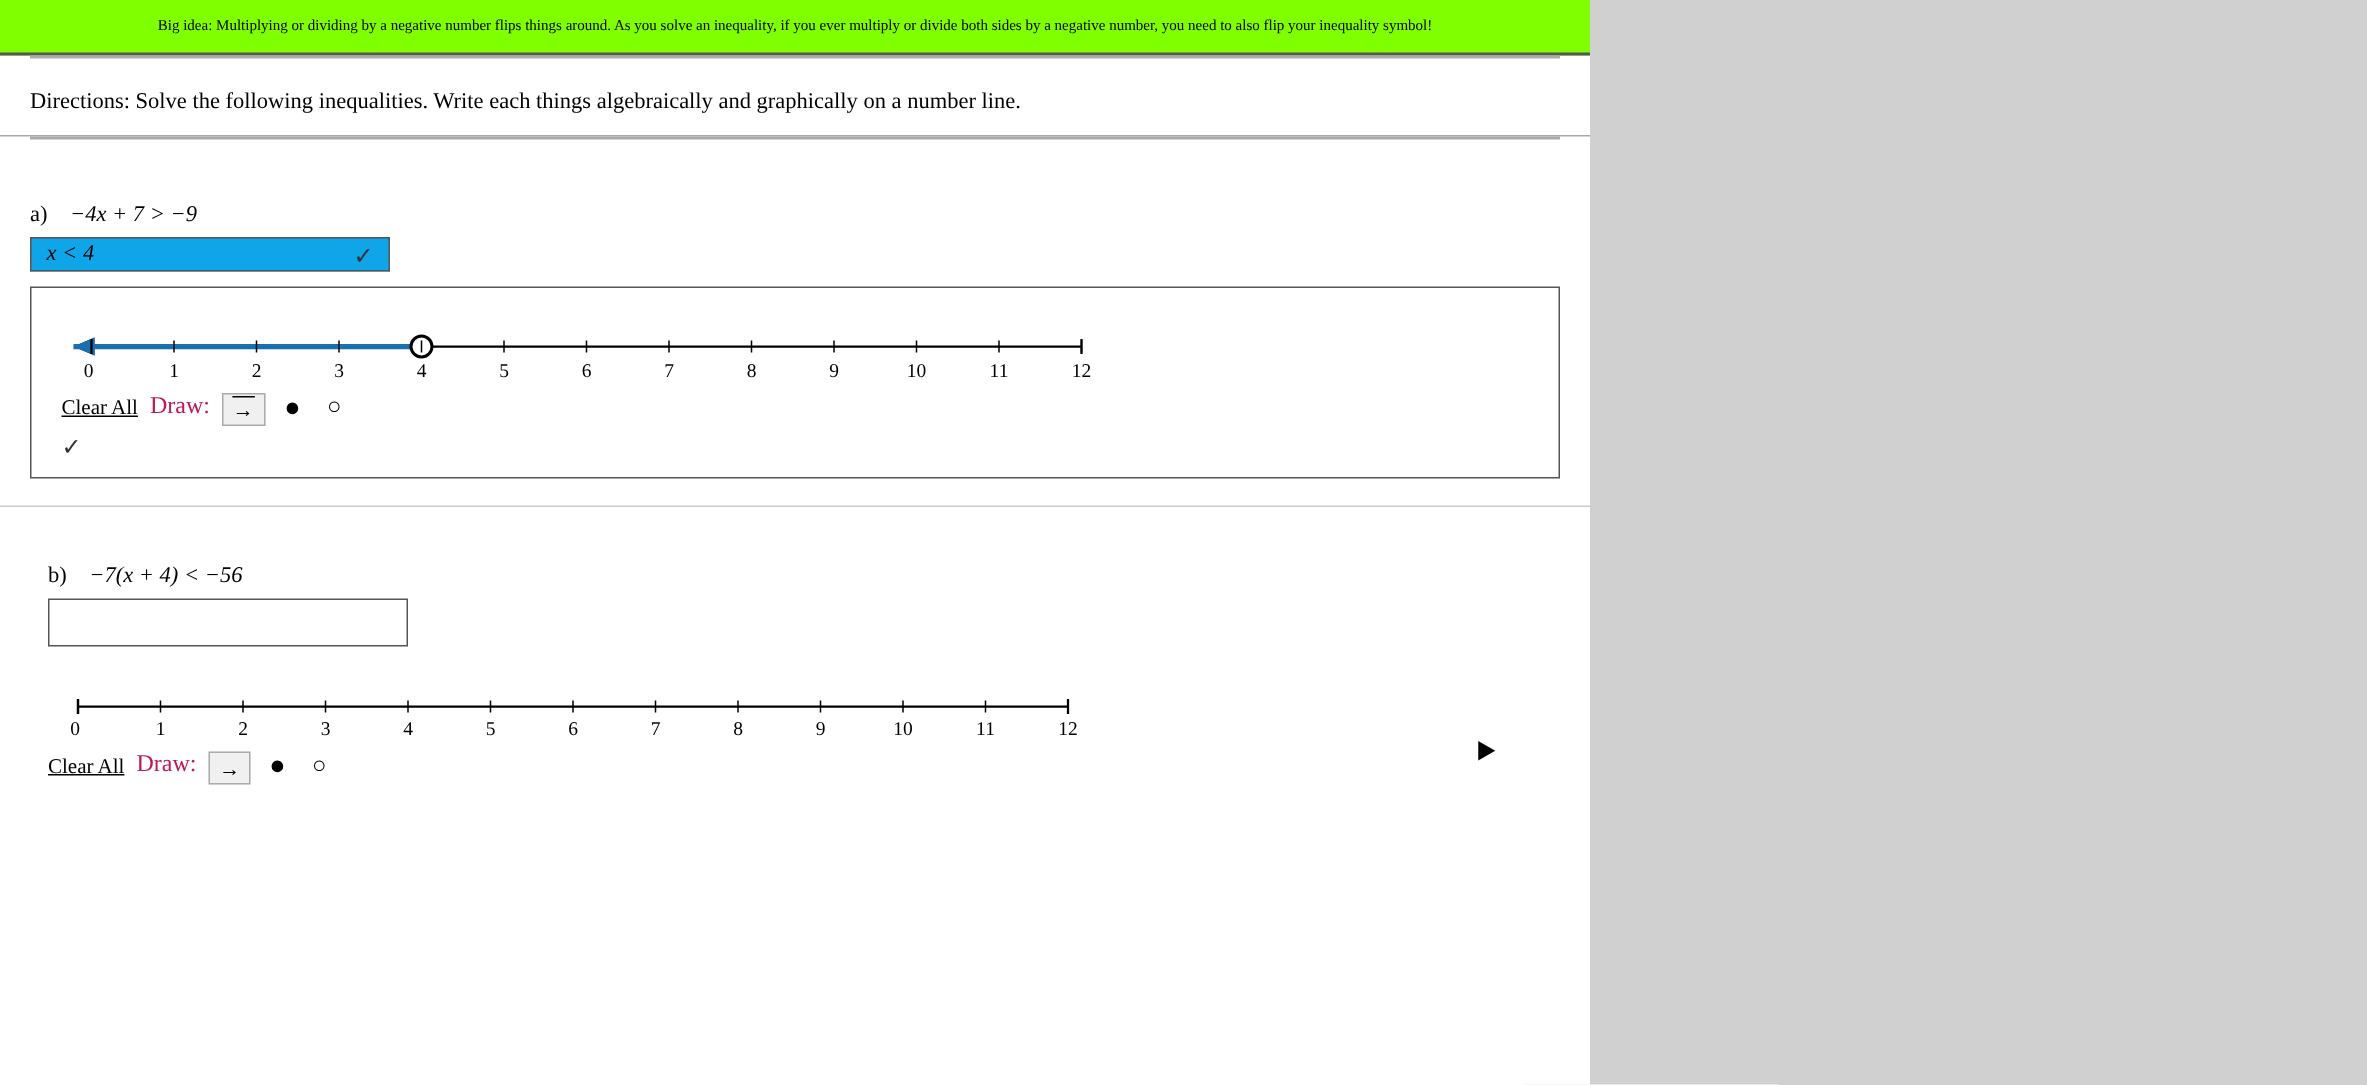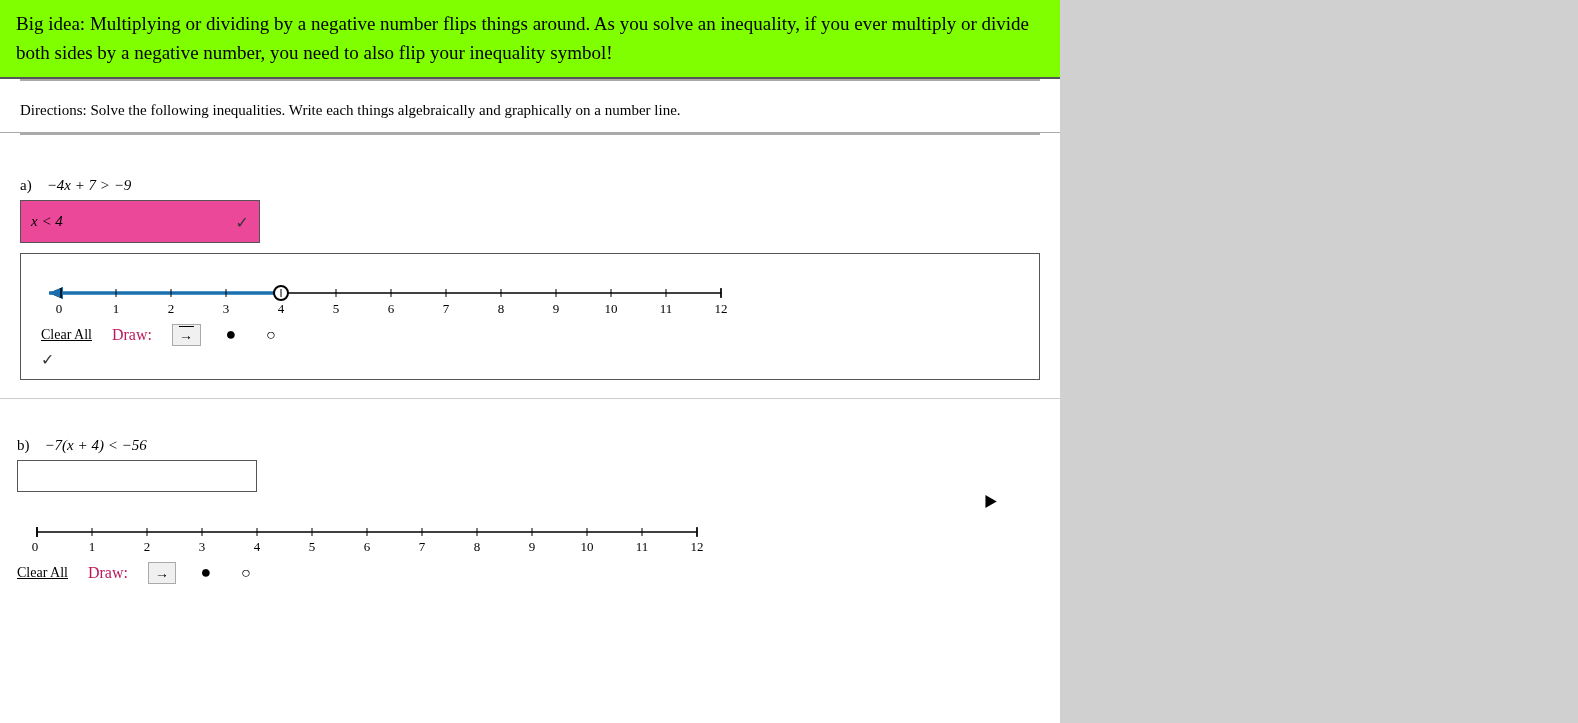--- a/index.html
+++ b/index.html
@@ -15,24 +15,25 @@
     .page {
       background: #ffffff;
       width: 1060px;
       min-height: 723px;
       padding: 0 0 30px 0;
       position: relative;
     }
     .big-idea-banner {
       background: #7fff00;
       padding: 10px 16px;
-      font-size: 19px;
+      font-size: 10px;
       line-height: 1.5;
       color: #000;
       border-bottom: 2px solid #555;
+      text-align: center;
     }
     .directions {
       padding: 18px 20px 10px 20px;
       font-size: 15px;
       line-height: 1.5;
       color: #000;
       border-bottom: 1px solid #aaa;
     }
     .section {
       padding: 14px 20px 10px 20px;
@@ -40,24 +41,24 @@
     .problem-label {
       font-size: 15px;
       margin-bottom: 6px;
       color: #000;
       margin-top: 28px;
     }
     .answer-box {
       display: inline-flex;
       align-items: flex-start;
       border: 1px solid #555;
-      padding: 12px 10px;
+      padding: 2px 10px;
       min-width: 240px;
       font-size: 15px;
-      background: #ec4899;
+      background: #0ea5e9;
       position: relative;
       margin-bottom: 10px;
     }
     .answer-box .check {
       position: absolute;
       right: 10px;
       color: #333;
       font-size: 16px;
     }
     .number-line-container {
@@ -72,22 +73,21 @@
       width: 700px;
       height: 50px;
       margin-bottom: 4px;
     }
     .number-line-svg {
       width: 100%;
       height: 100%;
     }
     .nl-controls {
       display: flex;
-      align-items: center;
-      gap: 20px;
+      gap: 8px;
       font-size: 14px;
       margin-top: 6px;
     }
     .clear-all-btn {
       font-size: 14px;
       cursor: pointer;
       background: none;
       border: none;
       font-family: Georgia, serif;
       color: #000;
@@ -122,21 +122,21 @@
       width: 20px;
       height: 20px;
       cursor: pointer;
     }
     .section-check {
       font-size: 16px;
       color: #333;
       margin-top: 4px;
     }
     .section-b {
-      padding: 10px 20px 10px 17px;
+      padding: 10px 20px 10px 32px;
       border-top: 1px solid #ccc;
     }
     .answer-box-empty {
       display: inline-flex;
       align-items: center;
       border: 1px solid #555;
       padding: 4px 10px;
       min-width: 240px;
       font-size: 15px;
       background: #fff;

